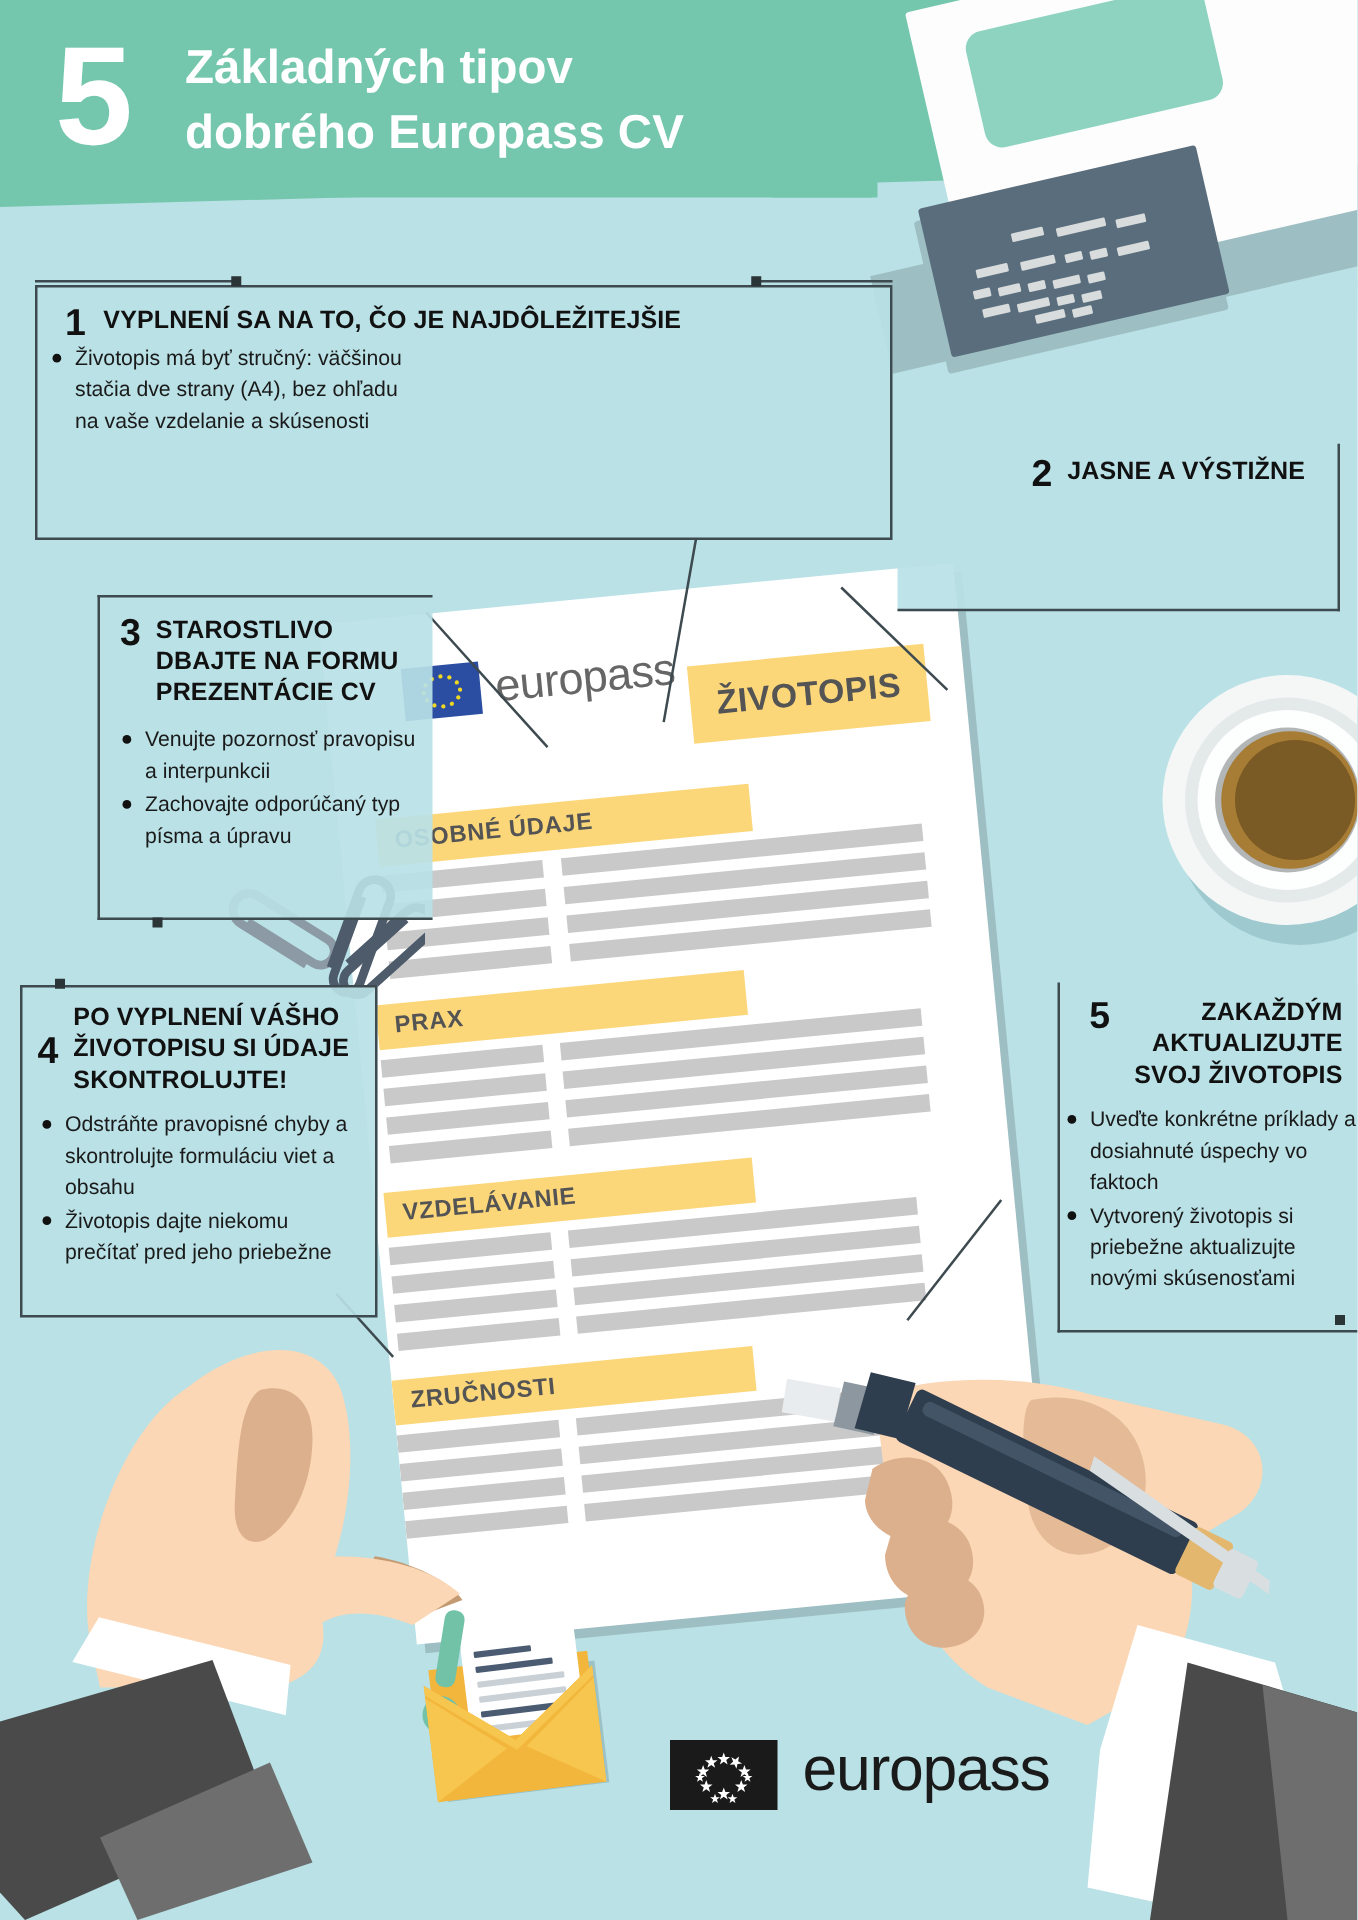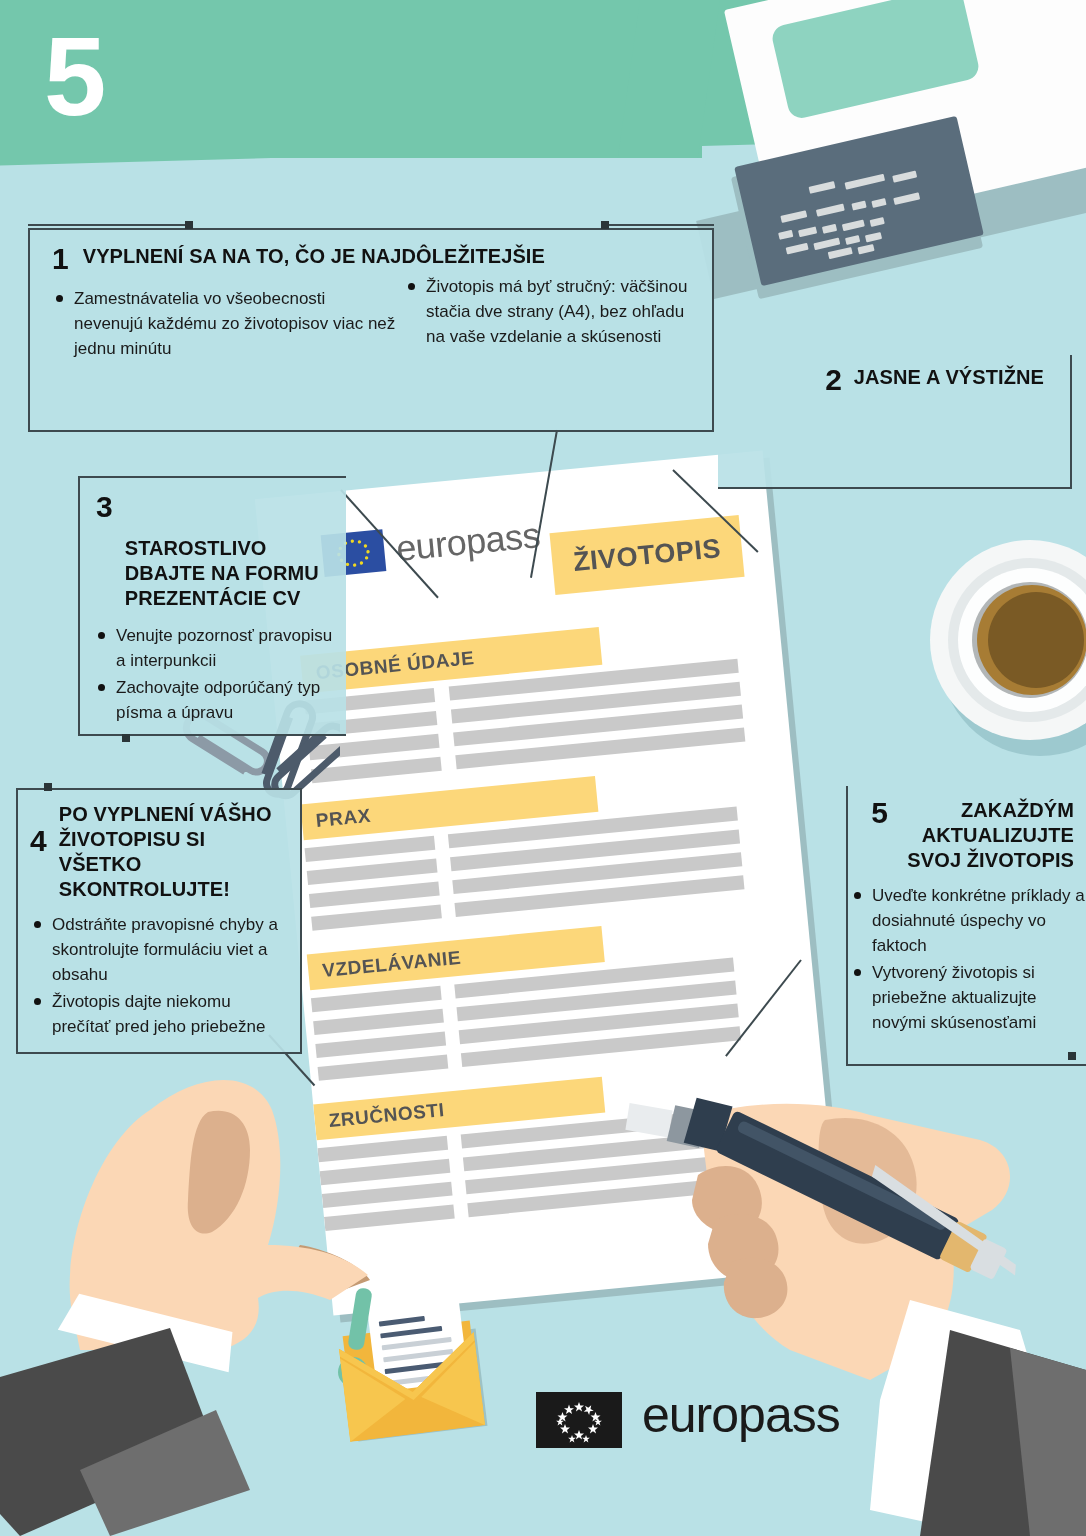--- a/index.html
+++ b/index.html
@@ -435,23 +435,20 @@
   <div class="leader" style="left:340px;top:490px;width:2px;height:145px;transform:rotate(-42deg);transform-origin:top;"></div>
   <div class="leader" style="left:268px;top:1035px;width:2px;height:68px;transform:rotate(-42deg);transform-origin:top;"></div>
   <div class="leader" style="left:800px;top:960px;width:2px;height:122px;transform:rotate(38deg);transform-origin:top;"></div>
 
   <div class="tipbox" style="left:28px;top:228px;width:686px;height:204px;">
     <div class="tip-head" style="margin:14px 0 0 22px;">
       <div class="tip-num">1</div>
       <div class="tip-title" style="margin-left:14px;">VYPLNENÍ SA NA TO, ČO JE NAJDÔLEŽITEJŠIE</div>
     </div>
     <div style="display:flex;margin-top:12px;">
-      <ul class="tip-ul" style="width:344px;margin-left:22px;">
-        <li>Zamestnávatelia vo všeobecnosti nevenujú každému zo životopisov viac než jednu minútu</li>
-      </ul>
       <ul class="tip-ul" style="width:286px;margin-left:8px;margin-top:-12px;">
         <li>Životopis má byť stručný: väčšinou stačia dve strany (A4), bez ohľadu na vaše vzdelanie a skúsenosti</li>
       </ul>
     </div>
   </div>
   <div class="corner-dot" style="left:185px;top:221px;"></div>
   <div class="corner-dot" style="left:601px;top:221px;"></div>
   <div class="leader" style="left:28px;top:224px;width:160px;height:2px;"></div>
   <div class="leader" style="left:604px;top:224px;width:110px;height:2px;"></div>
 
@@ -460,33 +457,33 @@
       <div class="tip-num">2</div>
       <div class="tip-title" style="margin-left:12px;">JASNE A VÝSTIŽNE</div>
     </div>
     <ul class="tip-ul" style="margin:8px 0 0 6px;width:330px;">
     </ul>
   </div>
 
   <div class="tipbox" style="left:78px;top:476px;width:268px;height:260px;border-right:none;">
     <div class="tip-head" style="margin:14px 0 0 16px;">
       <div class="tip-num">3</div>
-      <div class="tip-title" style="margin-left:12px;width:208px;margin-top:44px;">STAROSTLIVO DBAJTE NA FORMU PREZENTÁCIE CV</div>
+      <div class="tip-title" style="margin-left:12px;width:208px;">STAROSTLIVO DBAJTE NA FORMU PREZENTÁCIE CV</div>
     </div>
     <ul class="tip-ul" style="margin:12px 0 4px 14px;width:240px;">
       <li>Venujte pozornosť pravopisu a interpunkcii</li>
       <li>Zachovajte odporúčaný typ písma a úpravu</li>
     </ul>
   </div>
   <div class="corner-dot" style="left:122px;top:734px;"></div>
 
   <div class="tipbox" style="left:16px;top:788px;width:286px;height:266px;">
     <div class="tip-head" style="margin:12px 0 0 12px;">
       <div class="tip-num" style="margin-top:24px;">4</div>
-      <div class="tip-title" style="margin-left:12px;width:228px;">PO VYPLNENÍ VÁŠHO ŽIVOTOPISU SI VŠETKO SKONTROLUJTE!</div>
+      <div class="tip-title" style="margin-left:12px;width:228px;">PO VYPLNENÍ VÁŠHO ŽIVOTOPISU SI ÚDAJE SKONTROLUJTE!</div>
     </div>
     <ul class="tip-ul" style="margin:10px 0 0 12px;width:262px;">
       <li>Odstráňte pravopisné chyby a skontrolujte formuláciu viet a obsahu</li>
       <li>Životopis dajte niekomu prečítať pred jeho priebežne</li>
     </ul>
   </div>
   <div class="corner-dot" style="left:44px;top:783px;"></div>
 
   <div class="tipbox" style="left:846px;top:786px;width:244px;height:280px;border-right:none;border-top:none;">
     <div class="tip-head" style="margin:12px 16px 0 0;justify-content:flex-end;">
@@ -579,14 +576,18 @@
         <polygon points="50,43 51,45.8 53.9,45.8 51.5,47.6 52.4,50.4 50,48.7 47.6,50.4 48.5,47.6 46.1,45.8 49,45.8"></polygon>
         <polygon points="36,43 37,45.8 39.9,45.8 37.5,47.6 38.4,50.4 36,48.7 33.6,50.4 34.5,47.6 32.1,45.8 35,45.8"></polygon>
       </g>
     </svg>
   </div>
   <div class="layer" id="footer-text">europass</div>
 
   <div class="layer" id="header-band"></div>
   <div class="layer" id="header-band-skew"></div>
   <div class="layer" id="header-number">5</div>
+  <div class="layer" id="header-title">
+    <div>Základných tipov</div>
+    <div>dobrého Europass CV</div>
+  </div>
 
 </div>
 
 </body></html>

